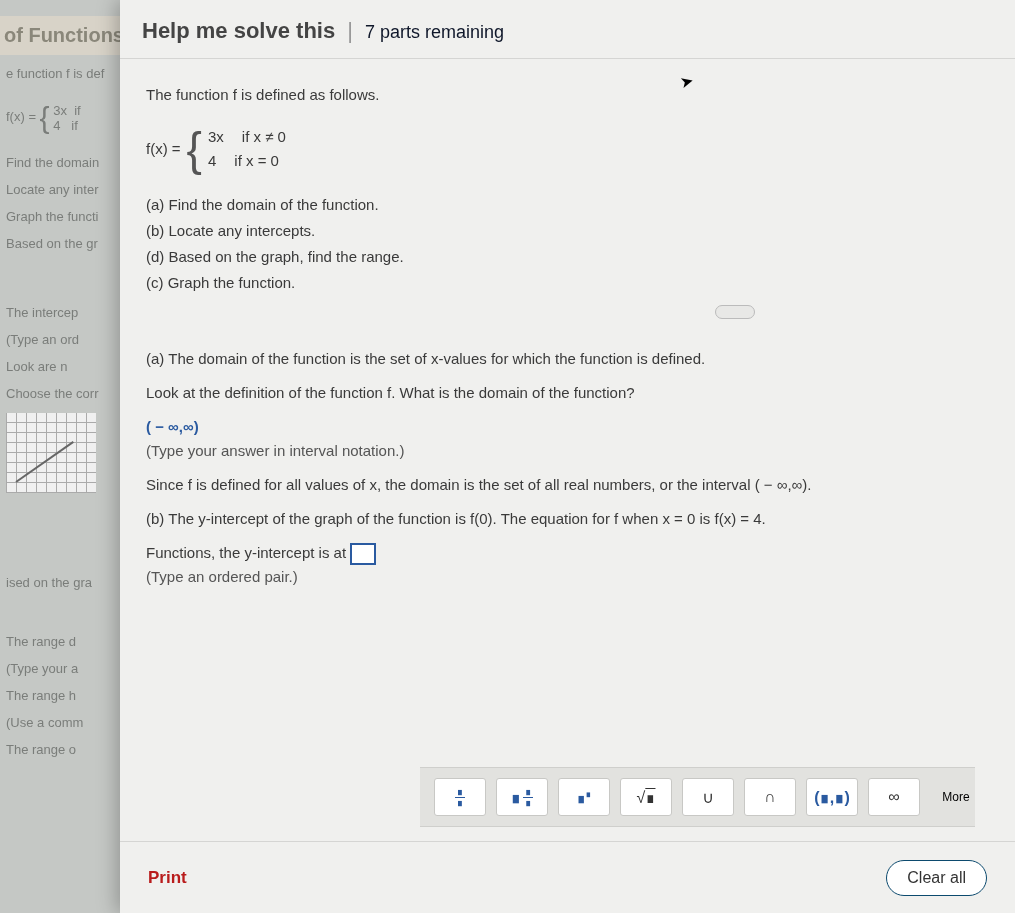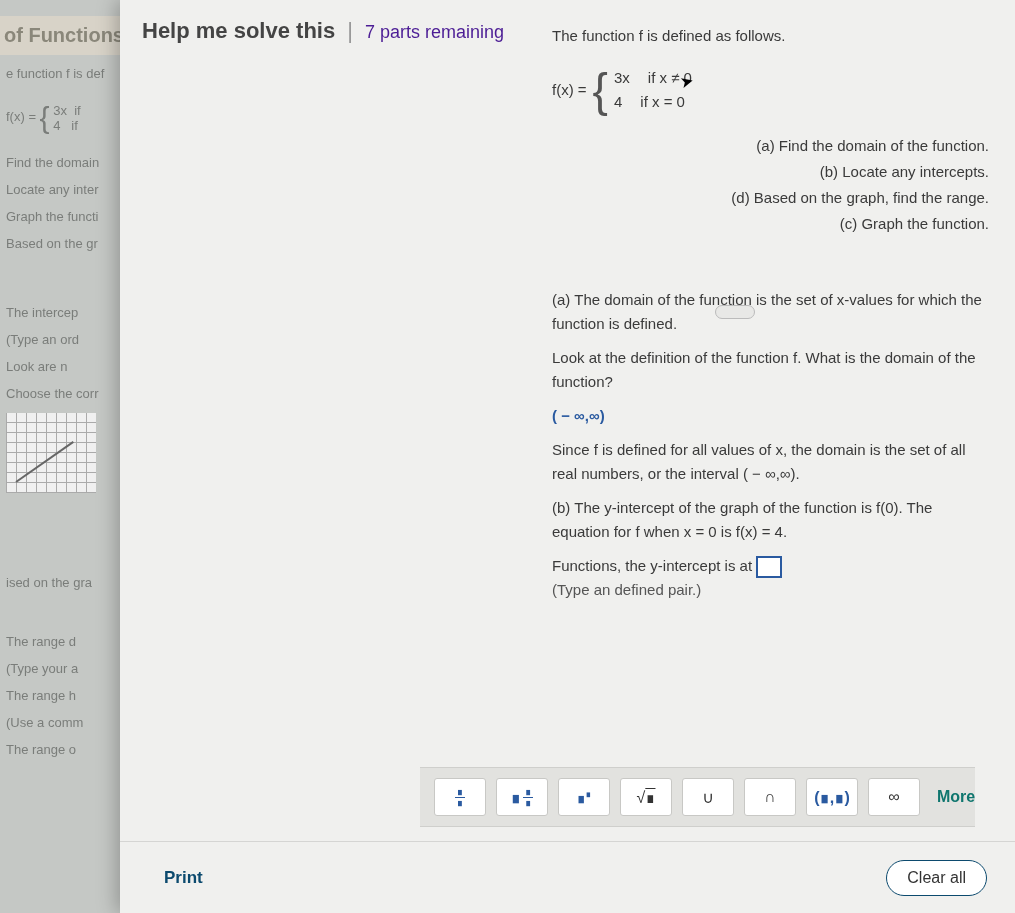--- a/index.html
+++ b/index.html
@@ -56,50 +56,50 @@
   }
   .modal {
     position: absolute;
     left: 120px;
     top: 0;
     right: 0;
     bottom: 0;
     background: #f0f0ee;
     box-shadow: -4px 0 18px rgba(0,0,0,.25);
     display: flex;
-    flex-direction: row;
+    flex-direction: column;
   }
   .modal-header {
     padding: 18px 22px 14px 22px;
     border-bottom: 1px solid #d5d5d3;
     font-size: 22px;
     color: #444;
     display: flex;
     align-items: baseline;
     gap: 12px;
   }
   .modal-header .title { font-weight: bold; }
   .modal-header .sep { color: #999; font-weight: normal;}
-  .modal-header .remaining { font-size: 18px; color: #4c1d95; font-weight: normal;}
+  .modal-header .remaining { font-size: 18px; color: #0f172a; font-weight: normal;}
   .modal-body {
     flex: 1;
     padding: 18px 26px 10px 26px;
     font-size: 15px;
     color: #3a3a3a;
     line-height: 1.6;
     overflow: hidden;
   }
   .modal-body p { margin: 6px 0 10px 0; }
   .piecewise { display: inline-flex; align-items: center; margin: 8px 0 14px 0; }
   .piecewise .lhs { margin-right: 6px; }
   .piecewise .brace { font-size: 46px; line-height: 0.8; color:#555; margin-right: 6px; }
   .piecewise .rows { display: inline-block; }
   .piecewise .row { display: flex; gap: 18px; font-size: 15px; }
   .tasks { margin: 6px 0 18px 0; }
-  .tasks div { margin: 2px 0; text-align: right; }
+  .tasks div { margin: 2px 0; }
   .divider-pill {
     width: 40px; height: 14px;
     border: 1px solid #bbb;
     border-radius: 8px;
     background: #e8e8e6;
     position: absolute;
     right: 260px;
     top: 305px;
   }
   .answer {
@@ -134,46 +134,45 @@
     border: 1px solid #c8c8c5;
     border-radius: 3px;
     display: flex;
     align-items: center;
     justify-content: center;
     font-size: 16px;
     color: #333;
     cursor: pointer;
   }
   .tbtn.blue { color: #2a5aa0; font-weight: bold; }
-  .tbtn.more { background: transparent; border: none; font-size: 16px; color:#0f766e; cursor:pointer;font-weight:bold; }
+  .tbtn.more { background: transparent; border: none; font-size: 12px; color:#000000; cursor:pointer; }
   .frac {
     display: inline-flex; flex-direction: column; align-items: center;
     font-size: 10px; line-height: 1;
   }
   .frac .n { border-bottom: 1.5px solid #2a5aa0; padding: 0 2px; }
   .mixfrac { display:inline-flex; align-items:center; gap:2px; }
   .modal-footer {
     position: absolute;
     bottom: 0; left: 120px; right: 0;
     height: 72px;
     background: #f0f0ee;
     border-top: 1px solid #d5d5d3;
     display: flex;
     align-items: center;
     justify-content: space-between;
     padding: 0 28px;
   }
   .print-btn {
     font-weight: bold;
     font-size: 17px;
-    color: #0c4a6e;
+    color: #b91c1c;
     background: transparent;
     border: none;
     cursor: pointer;
-    margin-left: 16px;
   }
   .clear-btn {
     border: 1px solid #0c4a6e;
     background: #fff;
     border-radius: 20px;
     padding: 8px 20px;
     font-size: 16px;
     color: #333;
     cursor: pointer;
   }
@@ -256,30 +255,31 @@
 
     <div class="divider-pill"></div>
 
     <div style="height:28px"></div>
 
     <p>(a) The domain of the function is the set of x-values for which the function is defined.</p>
     <p>Look at the definition of the function f. What is the domain of the function?</p>
 
     <p>
       <span class="answer">( − ∞,∞)</span><br>
+      <span class="hint">(Type your answer in interval notation.)</span>
     </p>
 
     <p>Since f is defined for all values of x, the domain is the set of all real numbers, or the interval ( − ∞,∞).</p>
 
     <p>(b) The y-intercept of the graph of the function is f(0). The equation for f when x = 0 is f(x) = 4.</p>
 
     <p>
       <span>Functions, the y-intercept is at </span>
       <span class="input-box"></span><br>
-      <span class="hint">(Type an defined pair.)</span>
+      <span class="hint">(Type an ordered pair.)</span>
     </p>
   </div>
 
   <div class="toolbar">
     <button class="tbtn blue">
       <span class="frac">
           <span class="n">∎</span>
           <span>∎</span>
         </span>
     </button>

